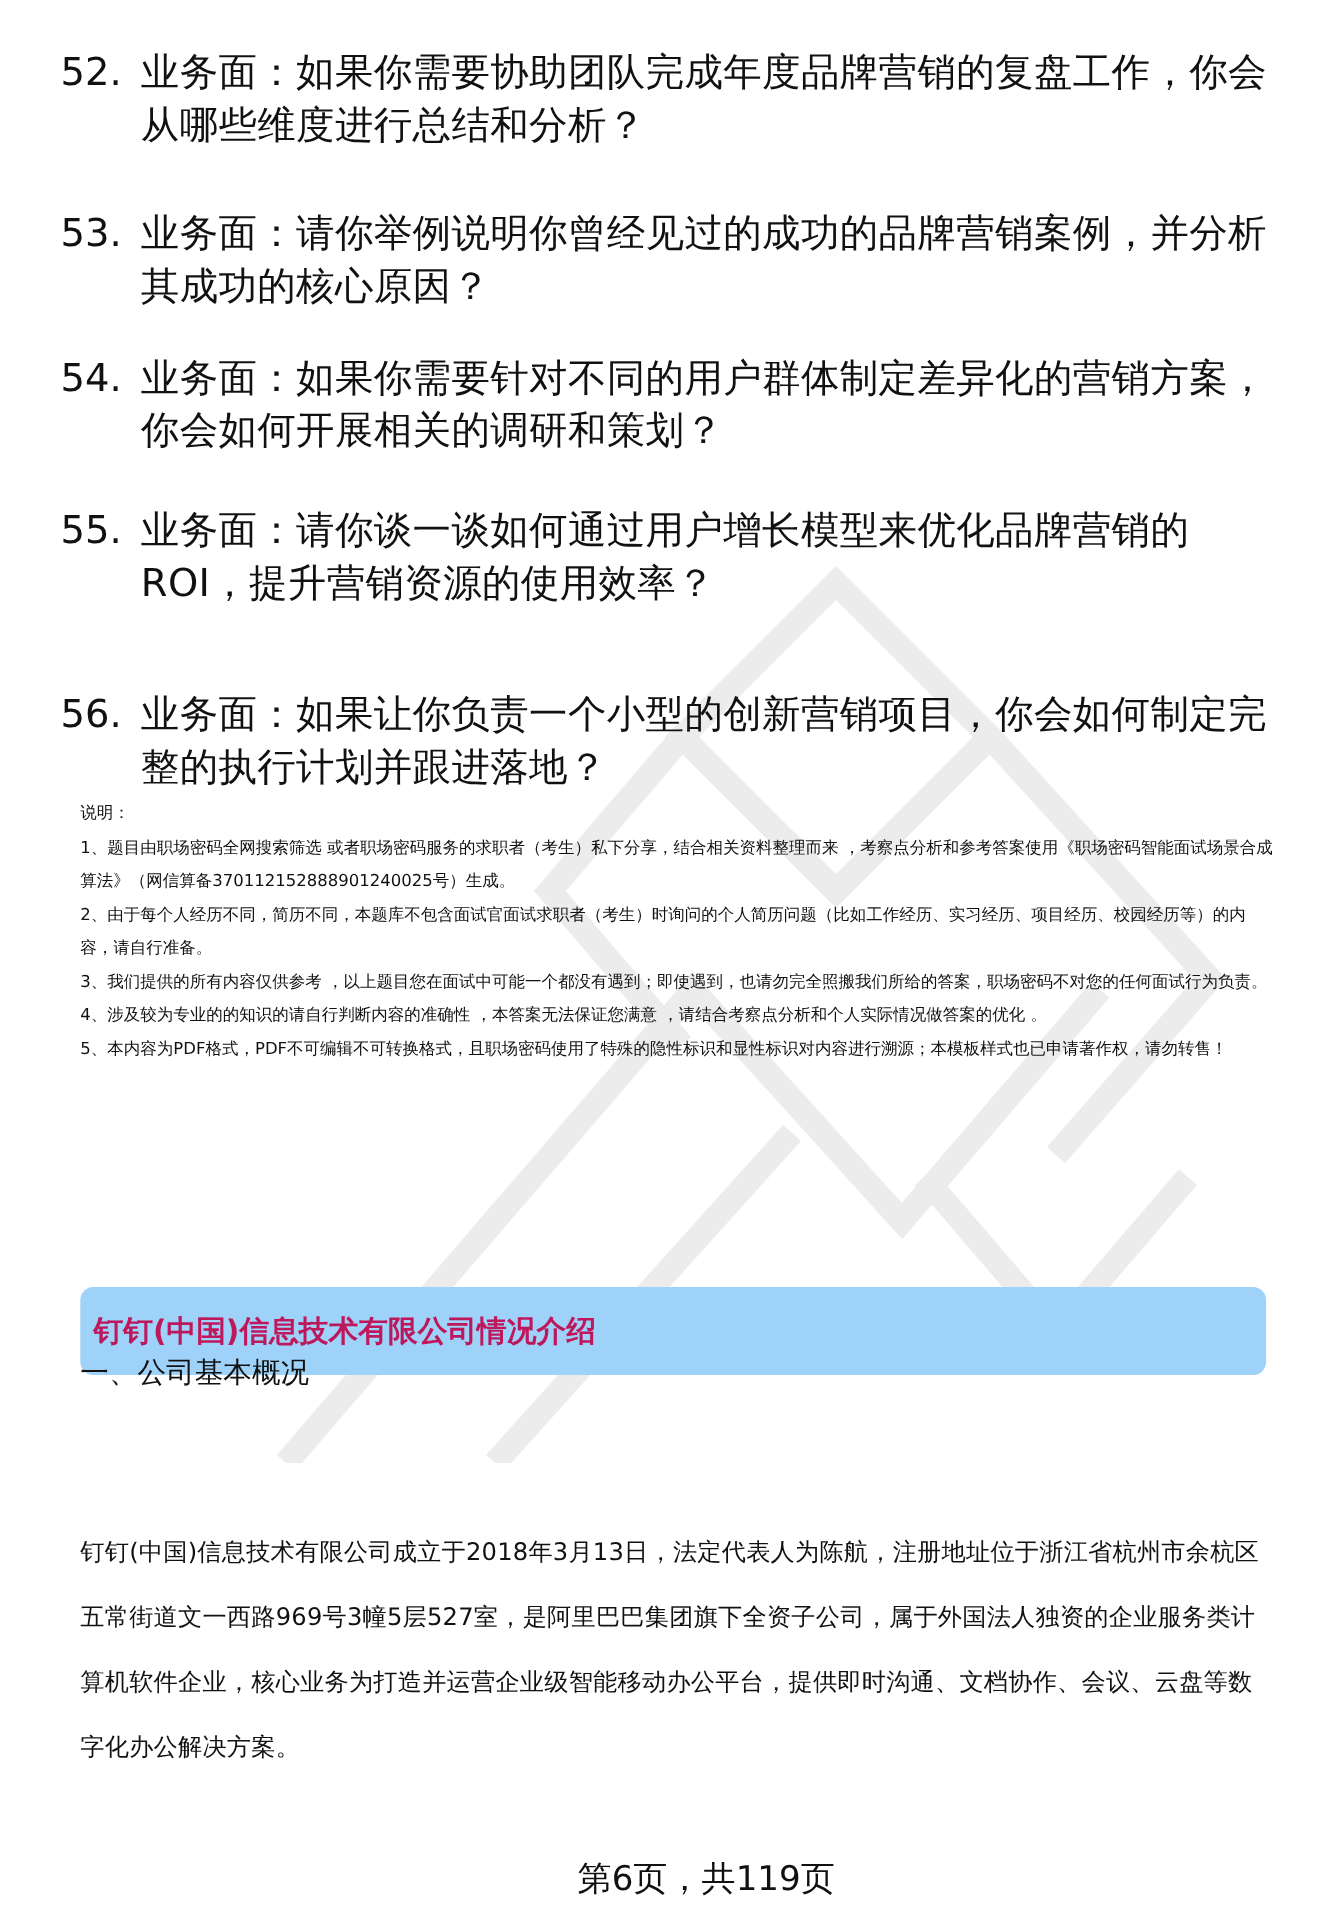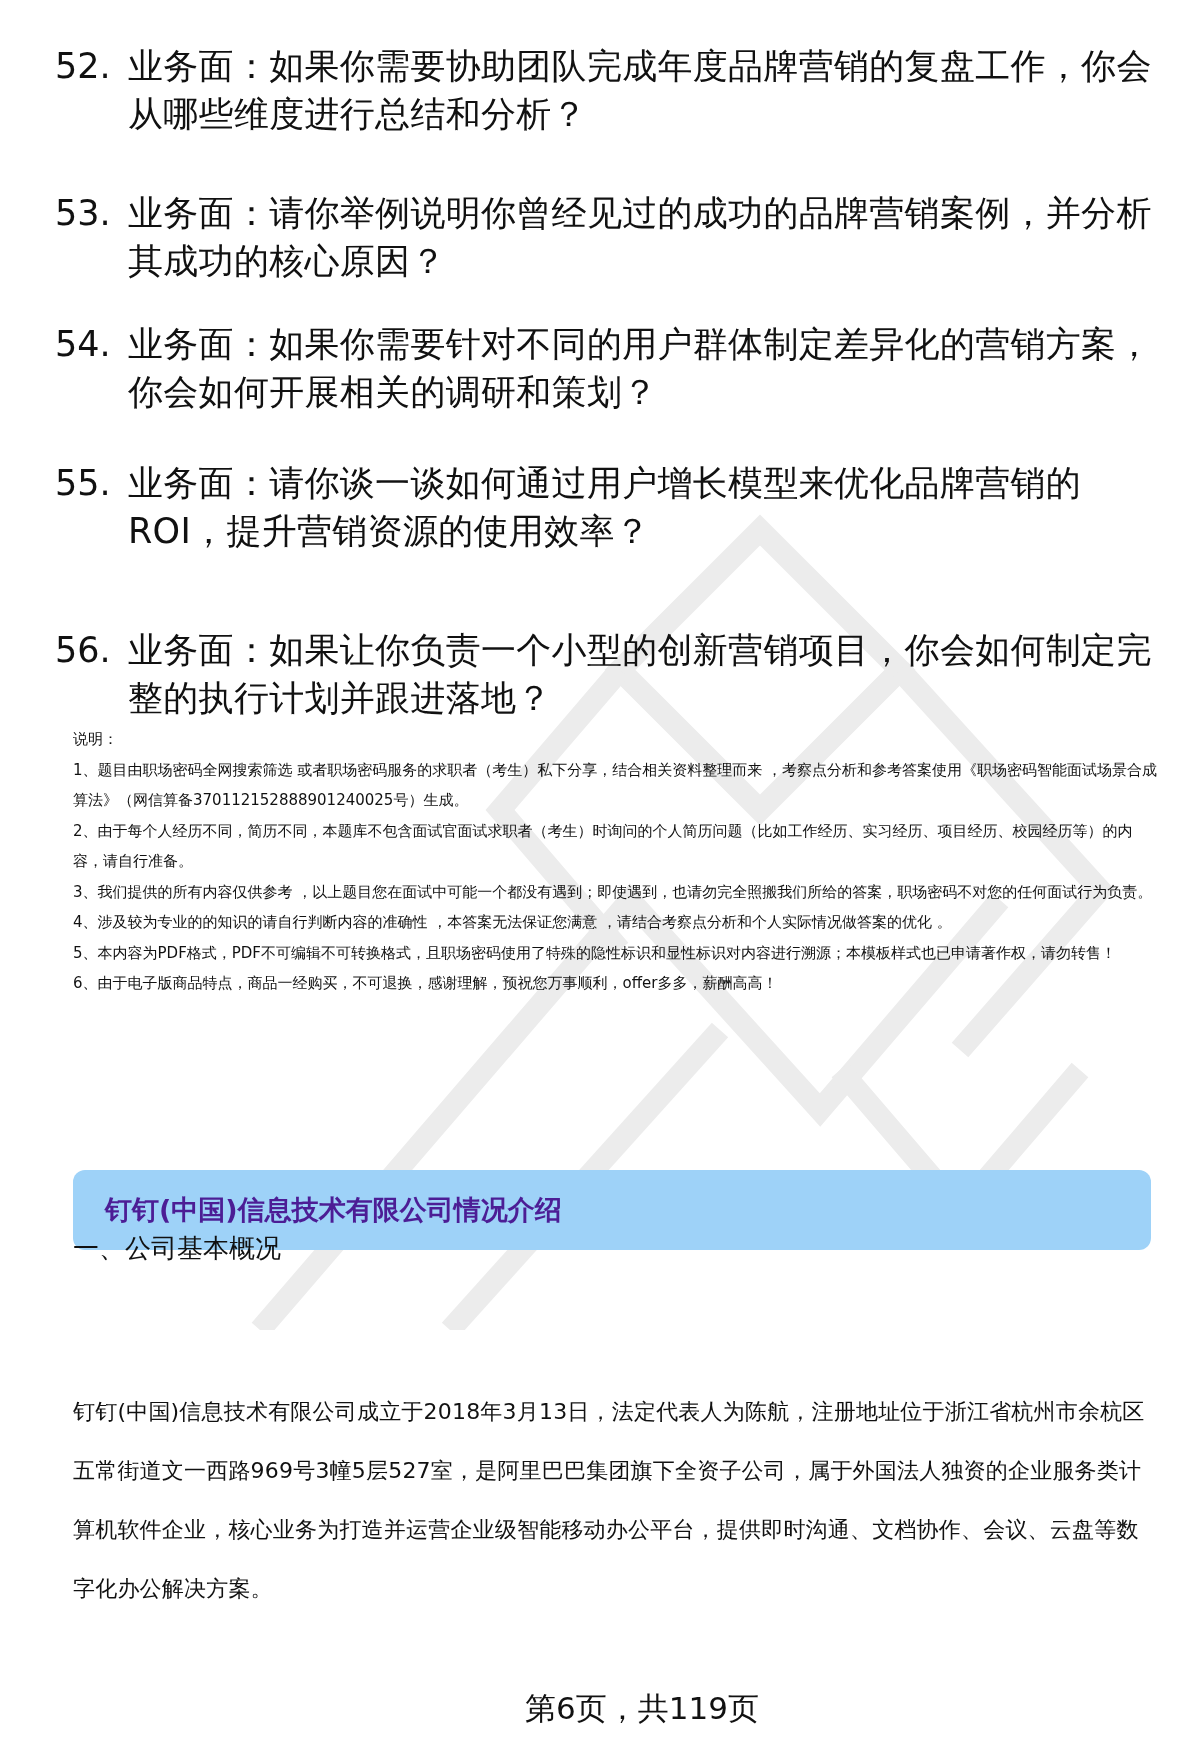--- a/index.html
+++ b/index.html
@@ -22,21 +22,21 @@
       position: absolute; left: 73px; top: 724px; width: 1085px;
       font-size: 15px; line-height: 30.5px; z-index: 1;
     }
     .notes div { margin: 0; }
     .section-box {
       position: absolute; left: 73px; top: 1170px; width: 1078px; height: 80px;
       background: #9ed2f8; border-radius: 12px; z-index: 1;
       display: flex; align-items: center;
     }
     .section-box span {
-      margin-left: 32px; font-size: 27px; font-weight: bold; color: #4c1d95;
+      margin-left: 12px; font-size: 27px; font-weight: bold; color: #be185d;
     }
     .subhead {
       position: absolute; left: 73px; top: 1228px; font-size: 26px; line-height: 40px; z-index: 1;
     }
     .para {
       position: absolute; left: 73px; top: 1382px; width: 1075px;
       font-size: 22px; line-height: 59px; z-index: 1; letter-spacing: 0.2px;
     }
     .footer {
       position: absolute; left: 0; width: 1200px; top: 1688px; text-align: center;
@@ -78,21 +78,20 @@
   <span class="txt">业务面：如果让你负责一个小型的创新营销项目，你会如何制定完整的执行计划并跟进落地？</span>
 </div>
 
 <div class="notes">
   <div>说明：</div>
   <div>1、题目由职场密码全网搜索筛选 或者职场密码服务的求职者（考生）私下分享，结合相关资料整理而来 ，考察点分析和参考答案使用《职场密码智能面试场景合成算法》（网信算备370112152888901240025号）生成。</div>
   <div>2、由于每个人经历不同，简历不同，本题库不包含面试官面试求职者（考生）时询问的个人简历问题（比如工作经历、实习经历、项目经历、校园经历等）的内容，请自行准备。</div>
   <div>3、我们提供的所有内容仅供参考 ，以上题目您在面试中可能一个都没有遇到；即使遇到，也请勿完全照搬我们所给的答案，职场密码不对您的任何面试行为负责。</div>
   <div>4、涉及较为专业的的知识的请自行判断内容的准确性 ，本答案无法保证您满意 ，请结合考察点分析和个人实际情况做答案的优化 。</div>
   <div>5、本内容为PDF格式，PDF不可编辑不可转换格式，且职场密码使用了特殊的隐性标识和显性标识对内容进行溯源；本模板样式也已申请著作权，请勿转售！</div>
-  <div>6、由于电子版商品特点，商品一经购买，不可退换，感谢理解，预祝您万事顺利，offer多多，薪酬高高！</div>
 </div>
 
 <div class="section-box">
   <span>钉钉(中国)信息技术有限公司情况介绍</span>
 </div>
 
 <div class="subhead">一、公司基本概况</div>
 
 <div class="para">钉钉(中国)信息技术有限公司成立于2018年3月13日，法定代表人为陈航，注册地址位于浙江省杭州市余杭区五常街道文一西路969号3幢5层527室，是阿里巴巴集团旗下全资子公司，属于外国法人独资的企业服务类计算机软件企业，核心业务为打造并运营企业级智能移动办公平台，提供即时沟通、文档协作、会议、云盘等数字化办公解决方案。</div>
 

